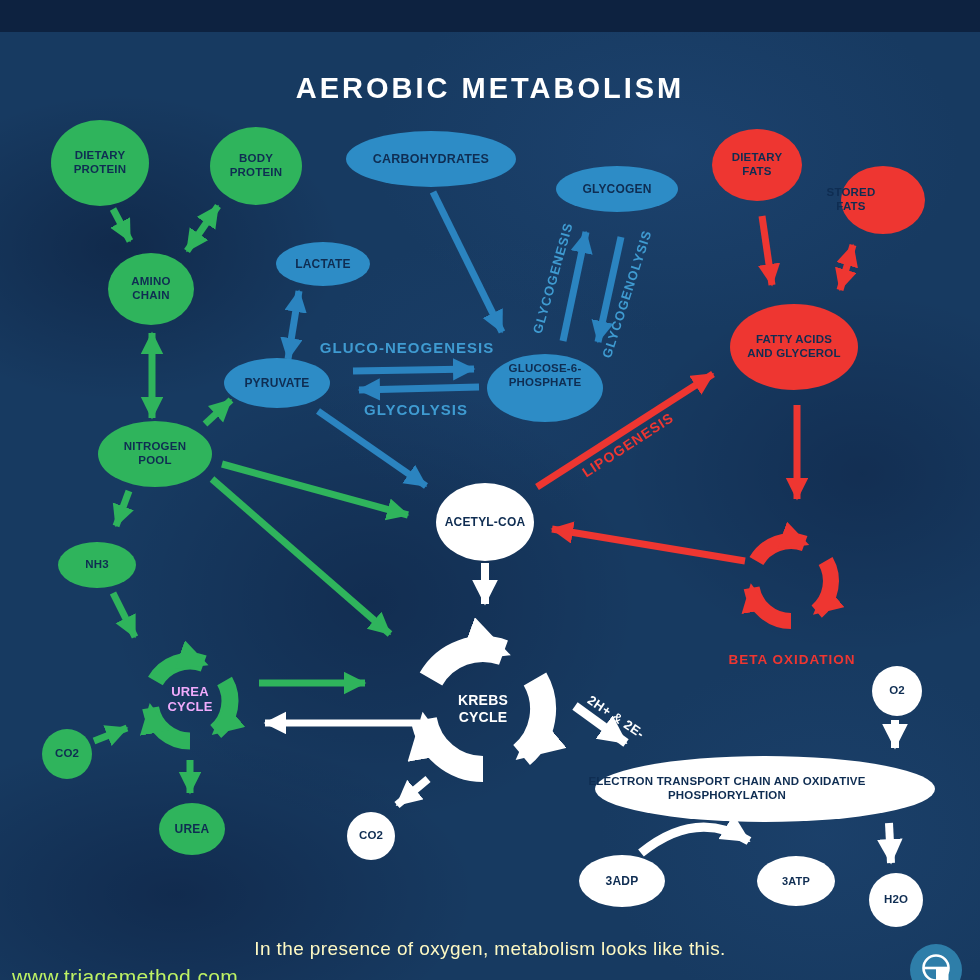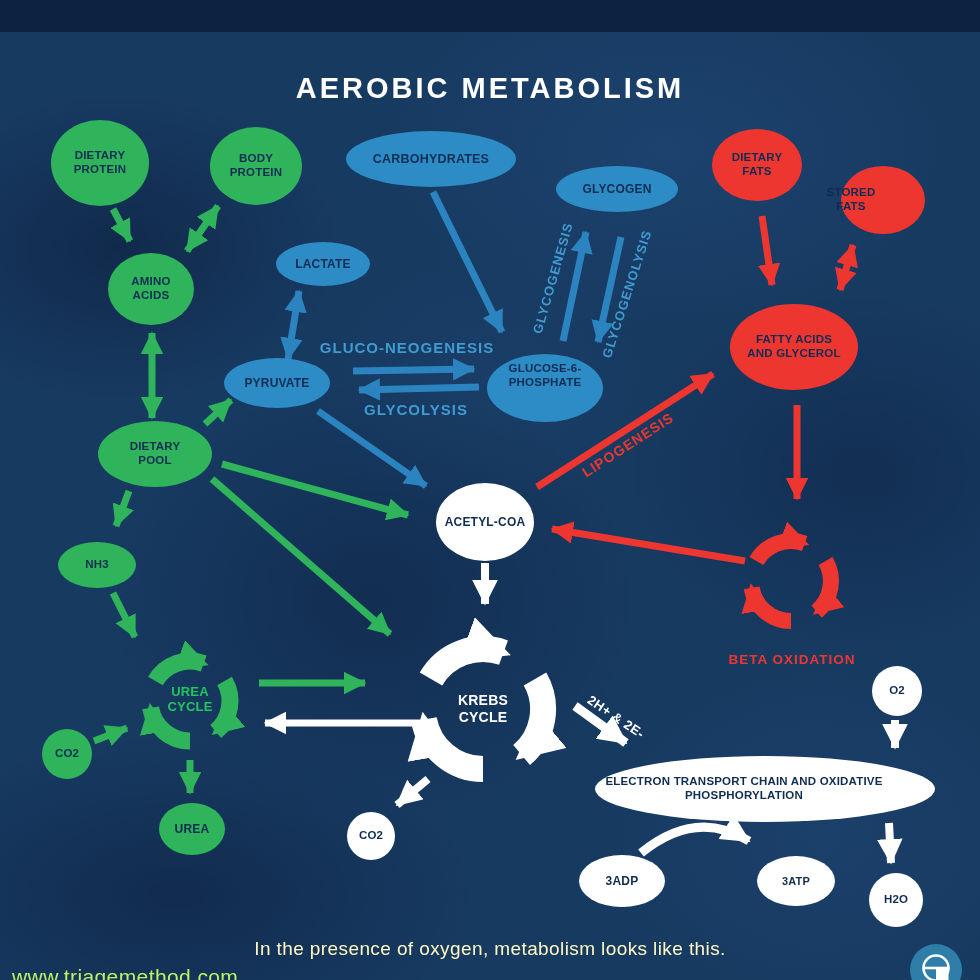--- a/index.html
+++ b/index.html
@@ -24,21 +24,21 @@
     position:absolute;left:0;top:40px;width:100%;text-align:center;
     color:#ffffff;font-size:29px;font-weight:bold;letter-spacing:3px;
   }
   svg.diagram{position:absolute;left:0;top:0;}
   .lb{
     position:absolute;transform:translate(-50%,-50%);
     text-align:center;font-weight:bold;color:#0f2d52;
     font-size:11.5px;line-height:1.18;letter-spacing:.2px;white-space:normal;
   }
   .lb.w{color:#ffffff;}
-  .lb.g{color:#22c55e;}
+  .lb.g{color:#f0abfc;}
   .lb.b{color:#3f9bd1;}
   .lb.r{color:#ee3631;}
   .lb.nowrap{white-space:nowrap;}
   .tagline{
     position:absolute;left:0;top:906px;width:100%;text-align:center;
     color:#fef9c3;font-size:19px;letter-spacing:.4px;
   }
   .website{
     position:absolute;left:12px;top:933px;
     color:#bef264;font-size:21px;letter-spacing:.4px;
@@ -166,42 +166,42 @@
       <circle cx="897" cy="659" r="25"></circle>
       <ellipse cx="765" cy="757" rx="170" ry="33"></ellipse>
       <ellipse cx="622" cy="849" rx="43" ry="26"></ellipse>
       <ellipse cx="796" cy="849" rx="39" ry="25"></ellipse>
       <circle cx="896" cy="868" r="27"></circle>
     </g>
   </svg>
 
   <div class="lb" style="left:100px;top:131px;width:80px">DIETARY PROTEIN</div>
   <div class="lb" style="left:256px;top:134px;width:70px">BODY PROTEIN</div>
-  <div class="lb" style="left:151px;top:257px;width:60px">AMINO ACIDS</div>
-  <div class="lb" style="left:155px;top:422px;width:80px">DIETARY POOL</div>
+  <div class="lb" style="left:151px;top:257px;width:60px">AMINO CHAIN</div>
+  <div class="lb" style="left:155px;top:422px;width:80px">NITROGEN POOL</div>
   <div class="lb nowrap" style="left:97px;top:533px">NH3</div>
   <div class="lb nowrap" style="left:67px;top:722px">CO2</div>
   <div class="lb g" style="left:190px;top:667px;width:52px;font-size:13px">UREA CYCLE</div>
   <div class="lb nowrap" style="left:192px;top:797px;font-size:12px">UREA</div>
 
   <div class="lb nowrap" style="left:431px;top:127px;font-size:12.5px">CARBOHYDRATES</div>
   <div class="lb nowrap" style="left:617px;top:157px;font-size:12px">GLYCOGEN</div>
   <div class="lb nowrap" style="left:323px;top:232px;font-size:12px">LACTATE</div>
   <div class="lb nowrap" style="left:277px;top:351px;font-size:12px">PYRUVATE</div>
   <div class="lb" style="left:545px;top:344px;width:90px">GLUCOSE-6-PHOSPHATE</div>
 
   <div class="lb" style="left:757px;top:133px;width:58px">DIETARY FATS</div>
   <div class="lb" style="left:851px;top:168px;width:55px">STORED FATS</div>
   <div class="lb" style="left:794px;top:315px;width:100px">FATTY ACIDS AND GLYCEROL</div>
 
   <div class="lb nowrap" style="left:485px;top:490px;font-size:12px">ACETYL-COA</div>
   <div class="lb w" style="left:483px;top:677px;width:60px;font-size:14px">KREBS CYCLE</div>
   <div class="lb nowrap" style="left:371px;top:804px">CO2</div>
   <div class="lb nowrap" style="left:897px;top:659px">O2</div>
-  <div class="lb" style="left:744px;top:757px;width:330px">ELECTRON TRANSPORT CHAIN AND OXIDATIVE PHOSPHORYLATION</div>
+  <div class="lb" style="left:727px;top:757px;width:330px">ELECTRON TRANSPORT CHAIN AND OXIDATIVE PHOSPHORYLATION</div>
   <div class="lb nowrap" style="left:622px;top:849px;font-size:12px">3ADP</div>
   <div class="lb nowrap" style="left:796px;top:849px;font-size:11px">3ATP</div>
   <div class="lb nowrap" style="left:896px;top:868px">H2O</div>
 
   <div class="lb b nowrap" style="left:553px;top:246px;font-size:13px;letter-spacing:1px;transform:translate(-50%,-50%) rotate(-74deg)">GLYCOGENESIS</div>
   <div class="lb b nowrap" style="left:627px;top:262px;font-size:13px;letter-spacing:1px;transform:translate(-50%,-50%) rotate(-72deg)">GLYCOGENOLYSIS</div>
   <div class="lb b nowrap" style="left:407px;top:316px;font-size:15px;letter-spacing:1px">GLUCO-NEOGENESIS</div>
   <div class="lb b nowrap" style="left:416px;top:378px;font-size:15px;letter-spacing:1px">GLYCOLYSIS</div>
   <div class="lb r nowrap" style="left:628px;top:413px;font-size:14px;letter-spacing:1px;transform:translate(-50%,-50%) rotate(-33deg)">LIPOGENESIS</div>
   <div class="lb r nowrap" style="left:792px;top:628px;font-size:13.5px;letter-spacing:1px">BETA OXIDATION</div>

